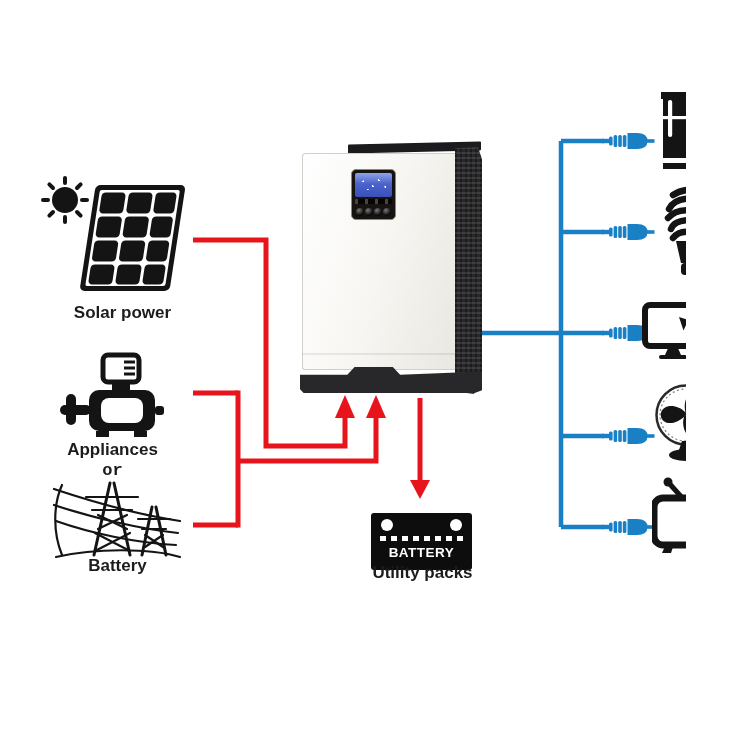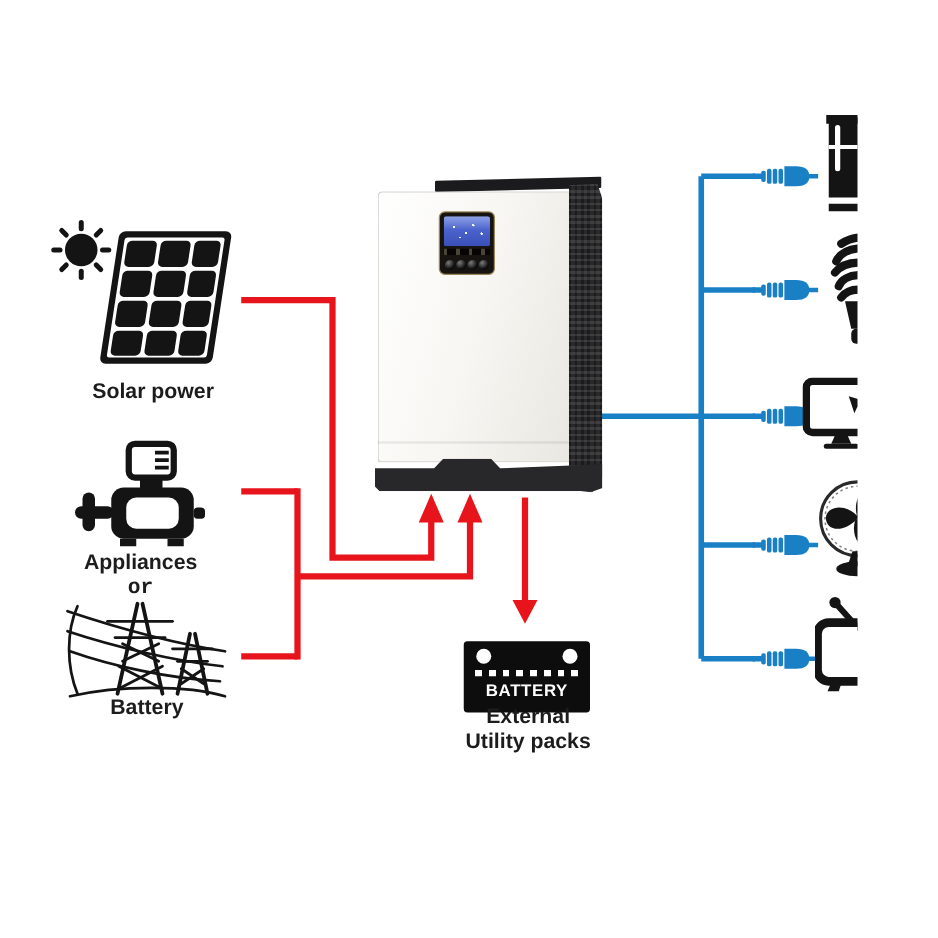--- a/index.html
+++ b/index.html
@@ -198,21 +198,20 @@
     </div>
   </div>
 
   <div class="abs battery">
     <div class="term" style="left:10px;"></div>
     <div class="term" style="right:10px;"></div>
     <div class="dashes"></div>
     <div class="batt-text">BATTERY</div>
   </div>
   <div class="cap" style="left:350px;top:563px;width:145px;">
-    <div>External</div>
     <div>Utility packs</div>
   </div>
 
   <svg class="abs icon" style="left:659px;top:89px" width="50" height="82" viewBox="0 0 50 82">
     <rect x="2" y="3" width="45" height="7" fill="currentColor"></rect>
     <rect x="4" y="5" width="41" height="64" fill="currentColor"></rect>
     <rect x="4" y="27" width="41" height="3.2" fill="#fff"></rect>
     <rect x="9" y="11" width="4.2" height="37" rx="2" fill="#fff"></rect>
     <rect x="4" y="74" width="41" height="6" fill="currentColor"></rect>
   </svg>

